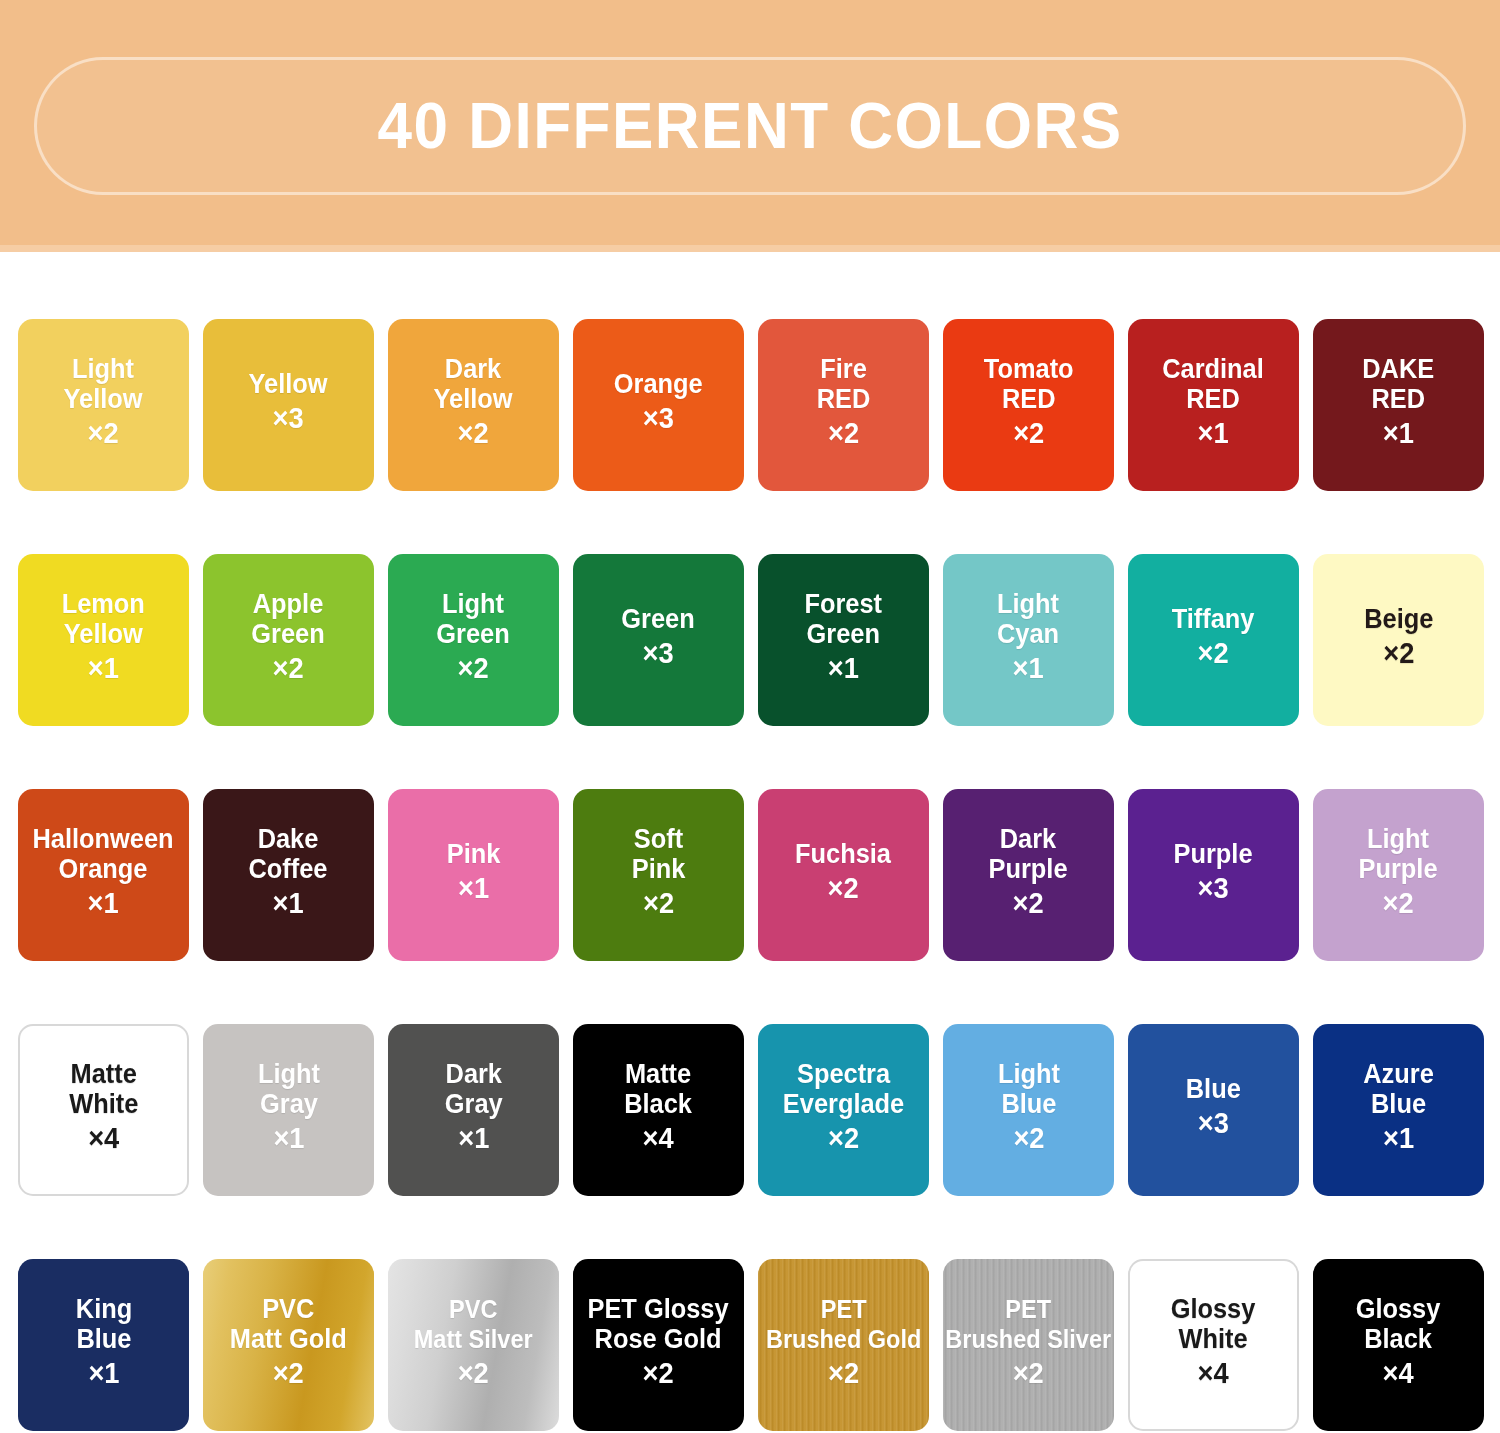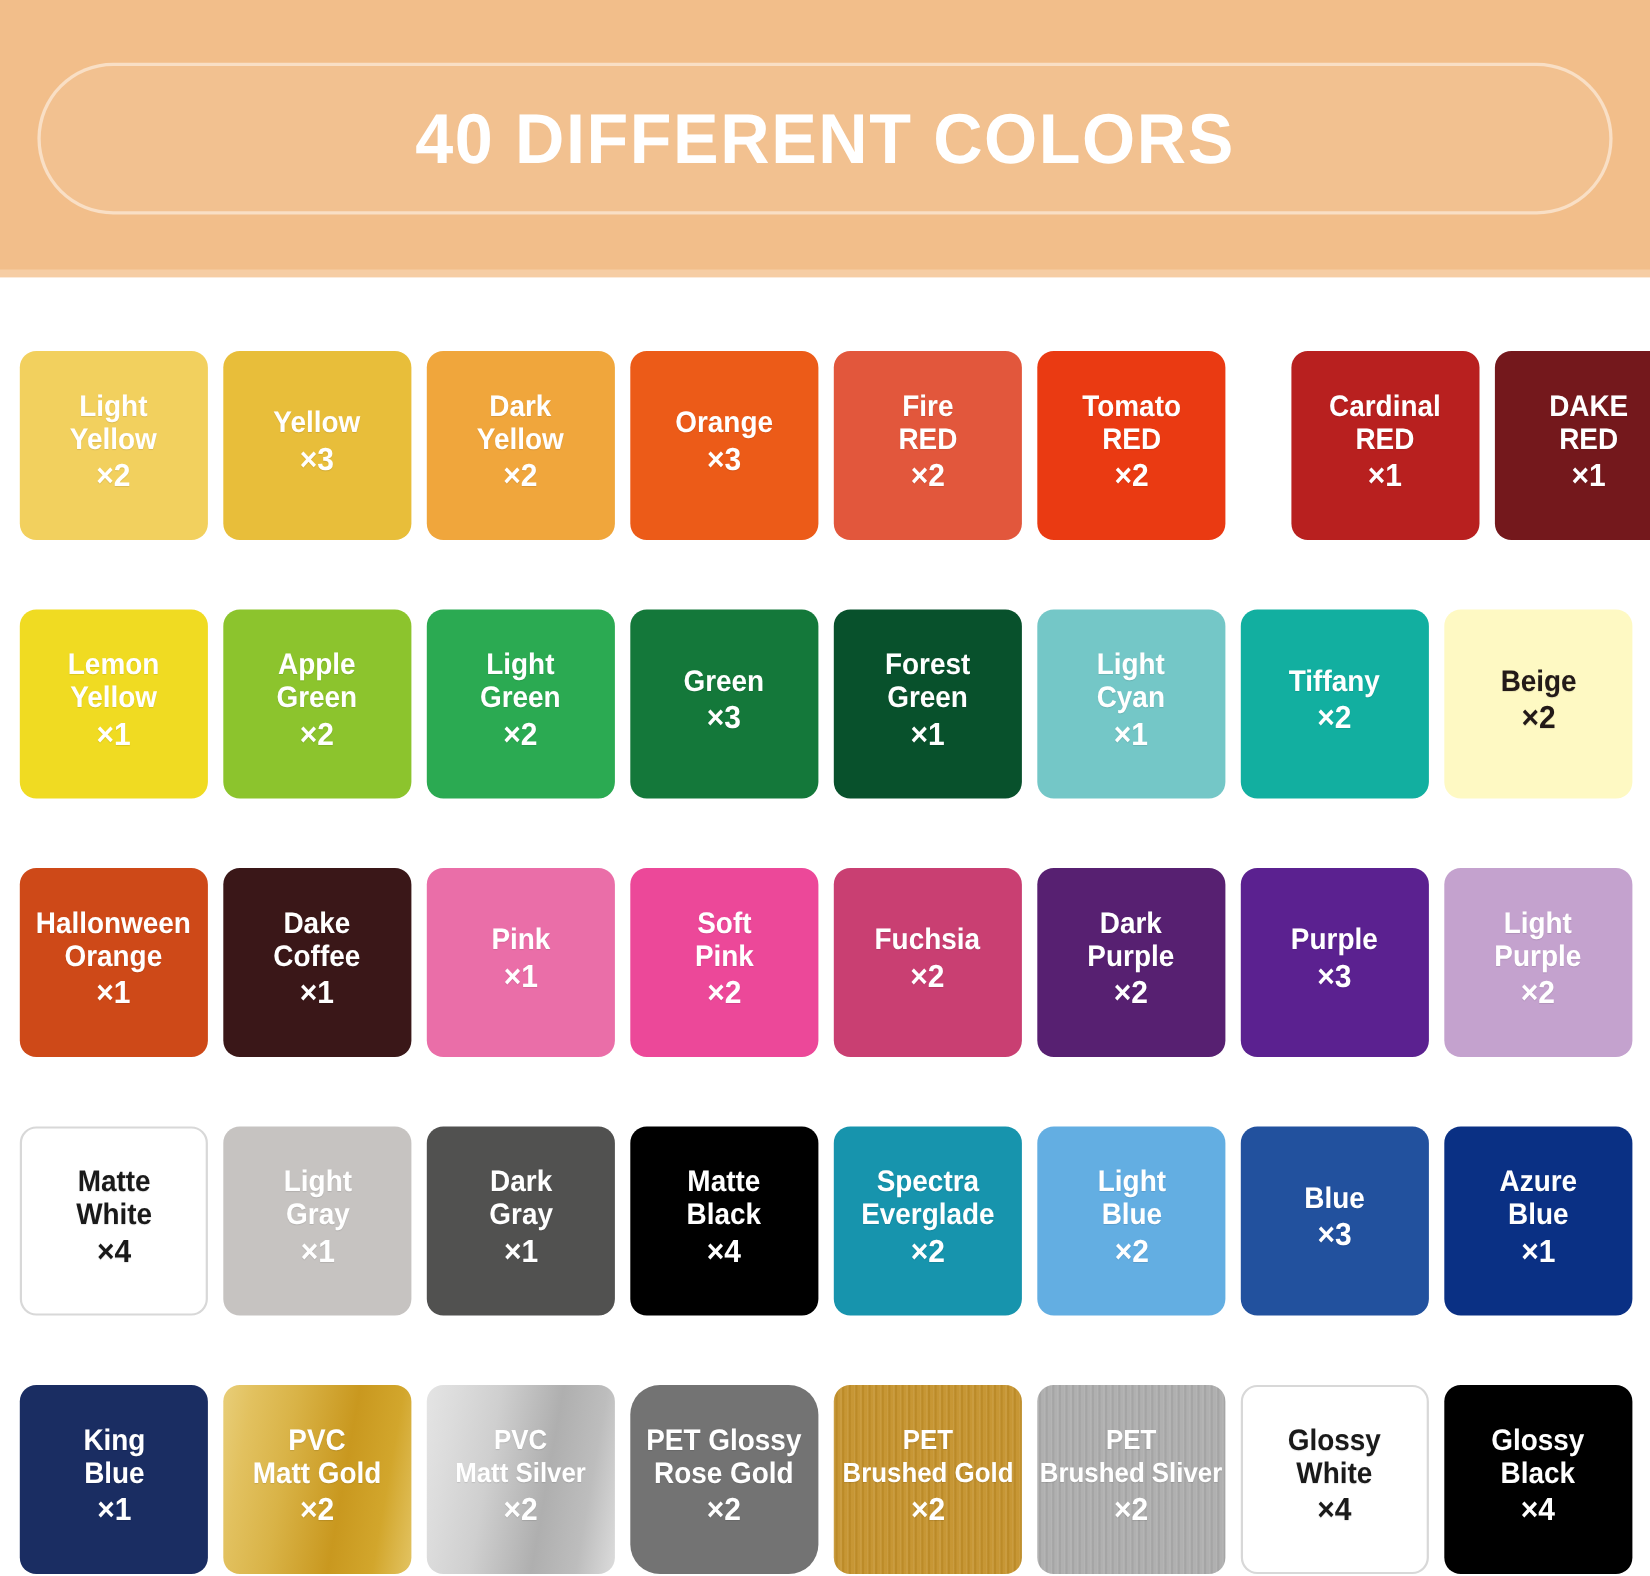--- a/index.html
+++ b/index.html
@@ -172,21 +172,21 @@
           <div class="swatch-count" style="color: rgb(255, 255, 255);">×2</div>
         </div>
       </div>
       <div class="swatch-card" style="background: rgb(234, 58, 18);">
         <div class="swatch-inner">
           <div class="swatch-name" style="color: rgb(255, 255, 255);">Tomato</div>
           <div class="swatch-name" style="color: rgb(255, 255, 255);">RED</div>
           <div class="swatch-count" style="color: rgb(255, 255, 255);">×2</div>
         </div>
       </div>
-      <div class="swatch-card" style="background: rgb(184, 32, 31); margin-left: 46px;">
+      <div class="swatch-card" style="background: rgb(184, 32, 31);">
         <div class="swatch-inner">
           <div class="swatch-name" style="color: rgb(255, 255, 255);">Cardinal</div>
           <div class="swatch-name" style="color: rgb(255, 255, 255);">RED</div>
           <div class="swatch-count" style="color: rgb(255, 255, 255);">×1</div>
         </div>
       </div>
       <div class="swatch-card" style="background: rgb(116, 24, 28);">
         <div class="swatch-inner">
           <div class="swatch-name" style="color: rgb(255, 255, 255);">DAKE</div>
           <div class="swatch-name" style="color: rgb(255, 255, 255);">RED</div>
@@ -263,21 +263,21 @@
           <div class="swatch-name" style="color: rgb(255, 255, 255);">Coffee</div>
           <div class="swatch-count" style="color: rgb(255, 255, 255);">×1</div>
         </div>
       </div>
       <div class="swatch-card" style="background: rgb(234, 110, 168);">
         <div class="swatch-inner">
           <div class="swatch-name" style="color: rgb(255, 255, 255);">Pink</div>
           <div class="swatch-count" style="color: rgb(255, 255, 255);">×1</div>
         </div>
       </div>
-      <div class="swatch-card" style="background: #ec4899;">
+      <div class="swatch-card" style="background: #4d7c0f;">
         <div class="swatch-inner">
           <div class="swatch-name" style="color: rgb(255, 255, 255);">Soft</div>
           <div class="swatch-name" style="color: rgb(255, 255, 255);">Pink</div>
           <div class="swatch-count" style="color: rgb(255, 255, 255);">×2</div>
         </div>
       </div>
       <div class="swatch-card" style="background: rgb(201, 63, 114);">
         <div class="swatch-inner">
           <div class="swatch-name" style="color: rgb(255, 255, 255);">Fuchsia</div>
           <div class="swatch-count" style="color: rgb(255, 255, 255);">×2</div>
@@ -376,21 +376,21 @@
           <div class="swatch-count" style="color: rgb(255, 255, 255);">×2</div>
         </div>
       </div>
       <div class="swatch-card" style="background: linear-gradient(100deg, rgb(228, 228, 228) 0%, rgb(220, 220, 220) 14%, rgb(207, 207, 207) 34%, rgb(175, 175, 175) 62%, rgb(189, 189, 189) 82%, rgb(220, 220, 220) 100%);">
         <div class="swatch-inner">
           <div class="swatch-name tight" style="color: rgb(255, 255, 255);">PVC</div>
           <div class="swatch-name tight" style="color: rgb(255, 255, 255);">Matt Silver</div>
           <div class="swatch-count" style="color: rgb(255, 255, 255);">×2</div>
         </div>
       </div>
-      <div class="swatch-card" style="background: #737373; border-radius: 27px;">
+      <div class="swatch-card" style="background: #000000;">
         <div class="swatch-inner">
           <div class="swatch-name" style="color: rgb(255, 255, 255);">PET Glossy</div>
           <div class="swatch-name" style="color: rgb(255, 255, 255);">Rose Gold</div>
           <div class="swatch-count" style="color: rgb(255, 255, 255);">×2</div>
         </div>
       </div>
       <div class="swatch-card" style="background: rgb(196, 145, 42);">
         <div class="brushed-overlay"></div>
         <div class="swatch-inner">
           <div class="swatch-name tight" style="color: rgb(255, 255, 255);">PET</div>

